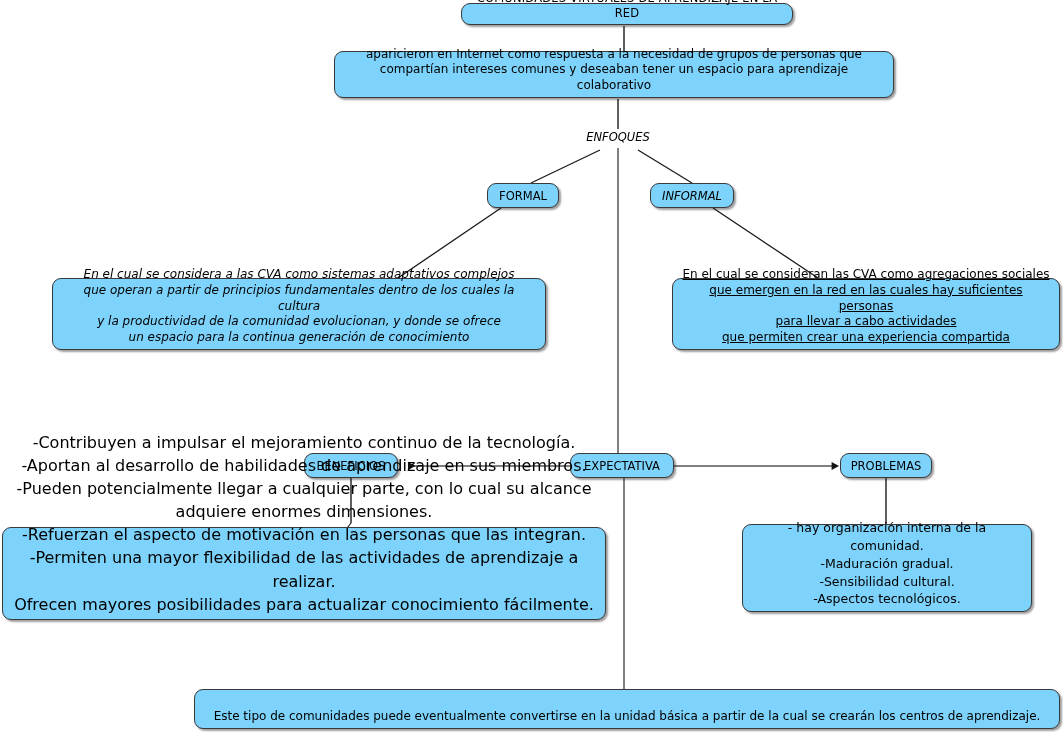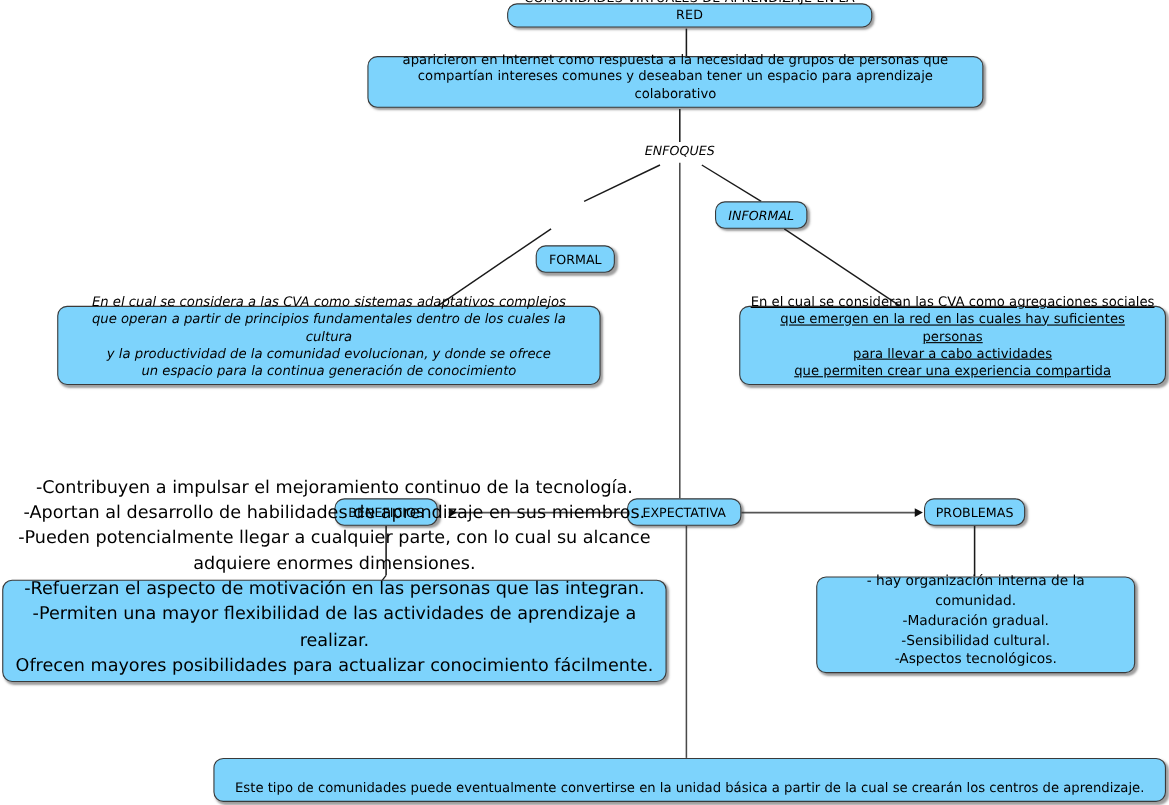--- a/index.html
+++ b/index.html
@@ -59,21 +59,21 @@
     display: flex;
     align-items: center;
     justify-content: center;
     text-align: center;
   }
 
   
   #node-title       { left: 461px; top: 3px;   width: 332px; height: 22px;  font-size: 11.5px; letter-spacing: 0.2px; }
   #node-intro       { left: 334px; top: 51px;  width: 560px; height: 47px;  font-size: 12px; }
   #label-enfoques   { left: 566px; top: 129px; width: 104px; height: 16px;  font-size: 11.5px; font-style: italic; }
-  #node-formal      { left: 487px; top: 183px; width: 72px;  height: 25px;  font-size: 11.5px; margin-top: 40px; }
+  #node-formal      { left: 487px; top: 183px; width: 72px;  height: 25px;  font-size: 11.5px; }
   #node-informal    { left: 650px; top: 183px; width: 84px;  height: 25px;  font-size: 11.5px; font-style: italic; }
   #node-formal-desc { left: 52px;  top: 278px; width: 494px; height: 72px;  font-size: 12px; font-style: italic; }
   #node-informal-desc{left: 672px; top: 278px; width: 388px; height: 72px;  font-size: 12px; text-decoration: underline; }
   #node-beneficios  { left: 304px; top: 453px; width: 94px;  height: 25px;  font-size: 11.5px; }
   #node-expectativa { left: 570px; top: 453px; width: 104px; height: 25px;  font-size: 11.5px; }
   #node-problemas   { left: 840px; top: 453px; width: 92px;  height: 25px;  font-size: 11.5px; }
   #node-beneficios-list { left: 2px;  top: 527px; width: 604px; height: 93px; font-size: 16px; font-weight: normal; line-height: 1.45; }
   #node-problemas-list  { left: 742px; top: 524px; width: 290px; height: 88px; font-size: 12.5px; line-height: 1.42; }
   #node-conclusion  { left: 194px; top: 689px; width: 866px; height: 40px; font-size: 12px; }
 </style>

